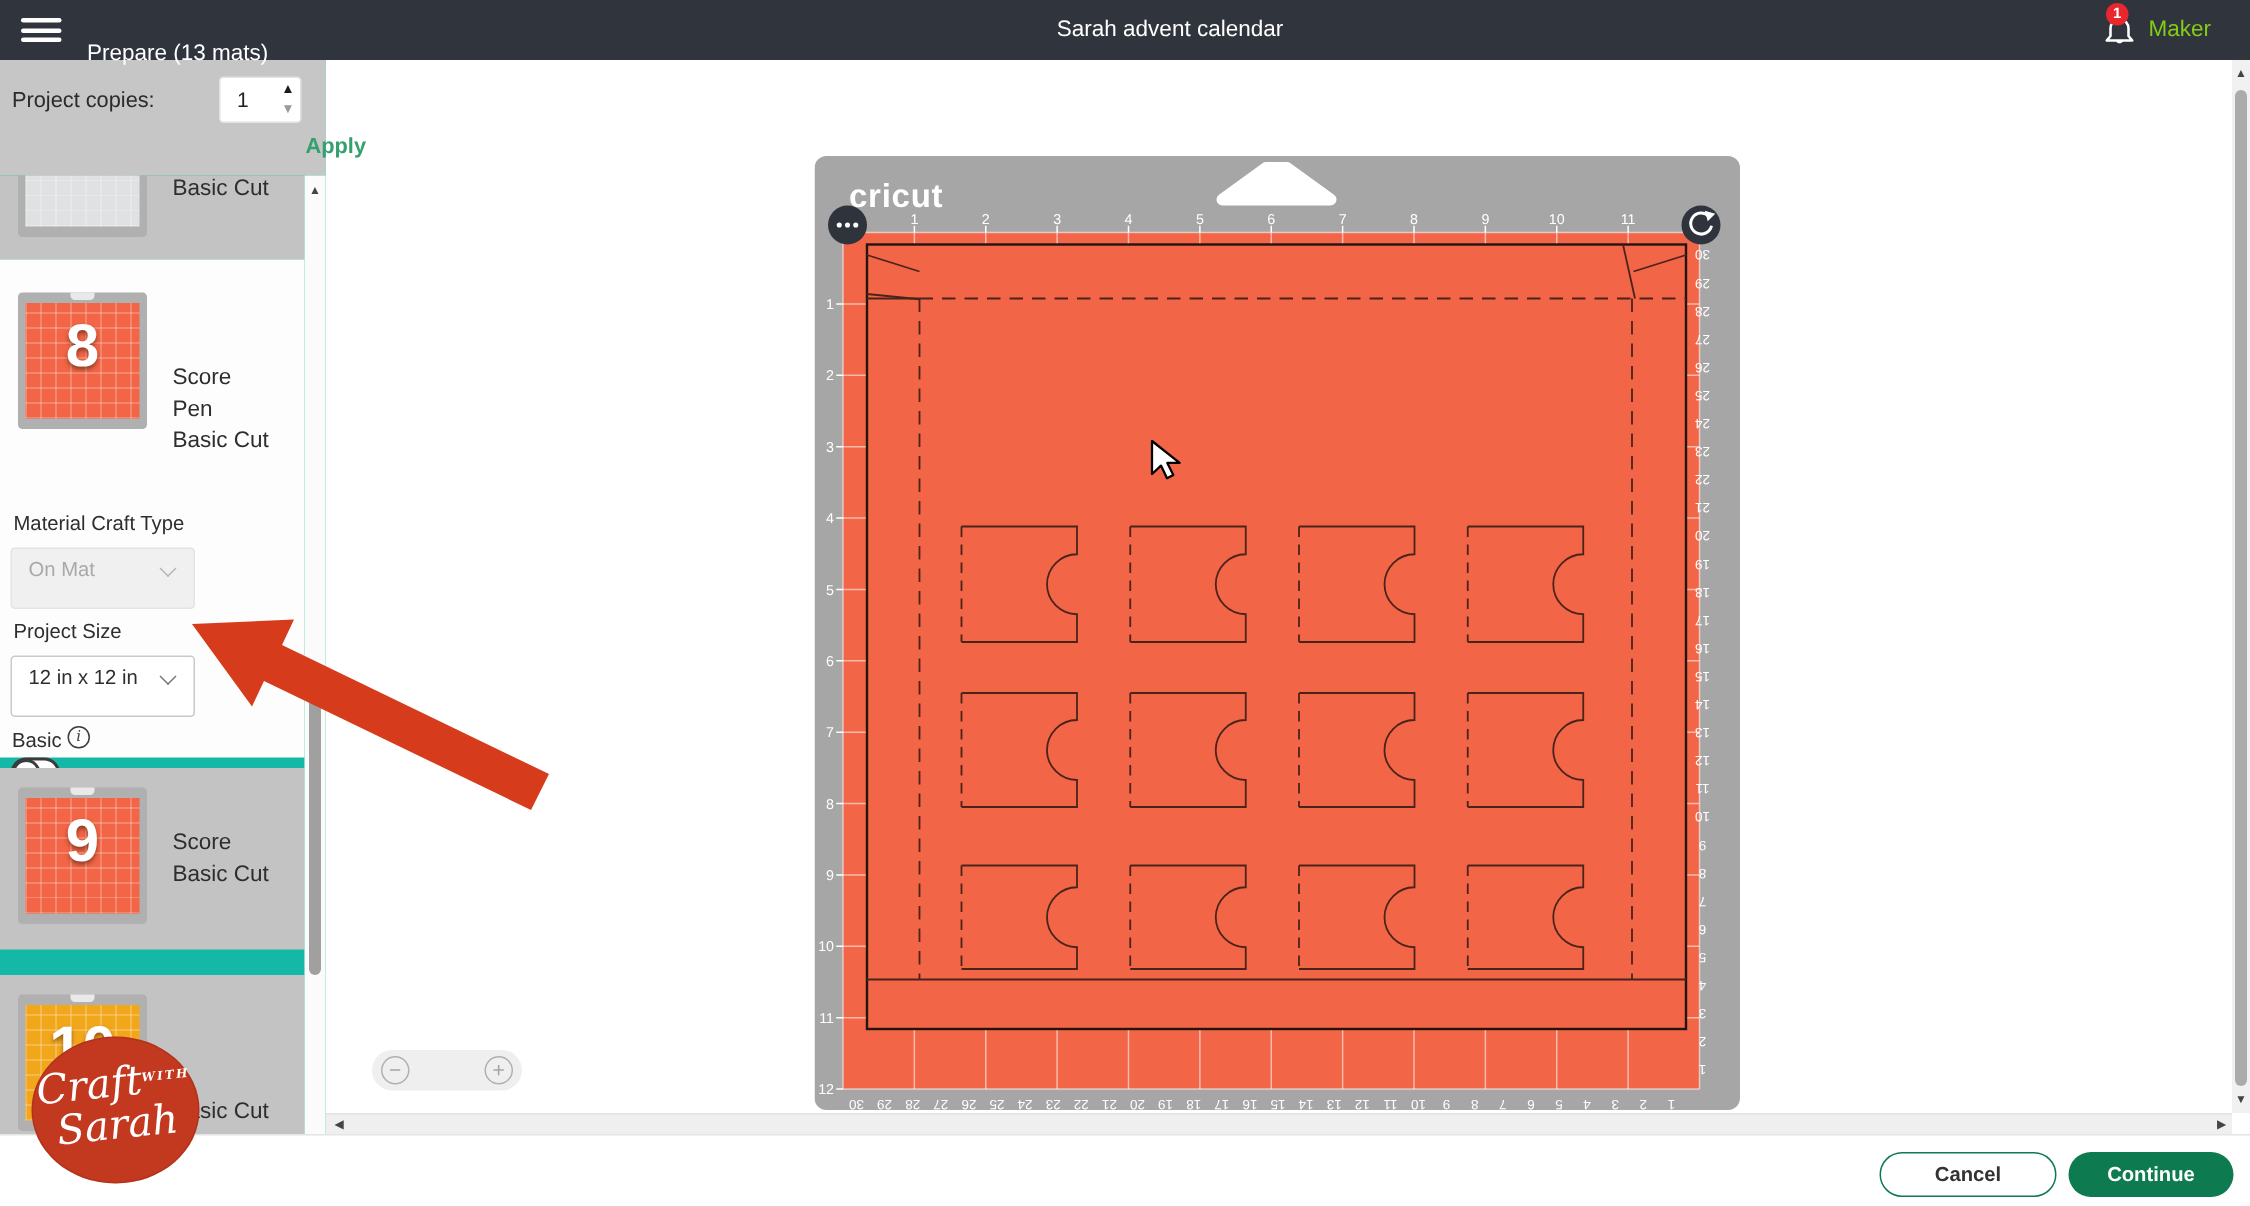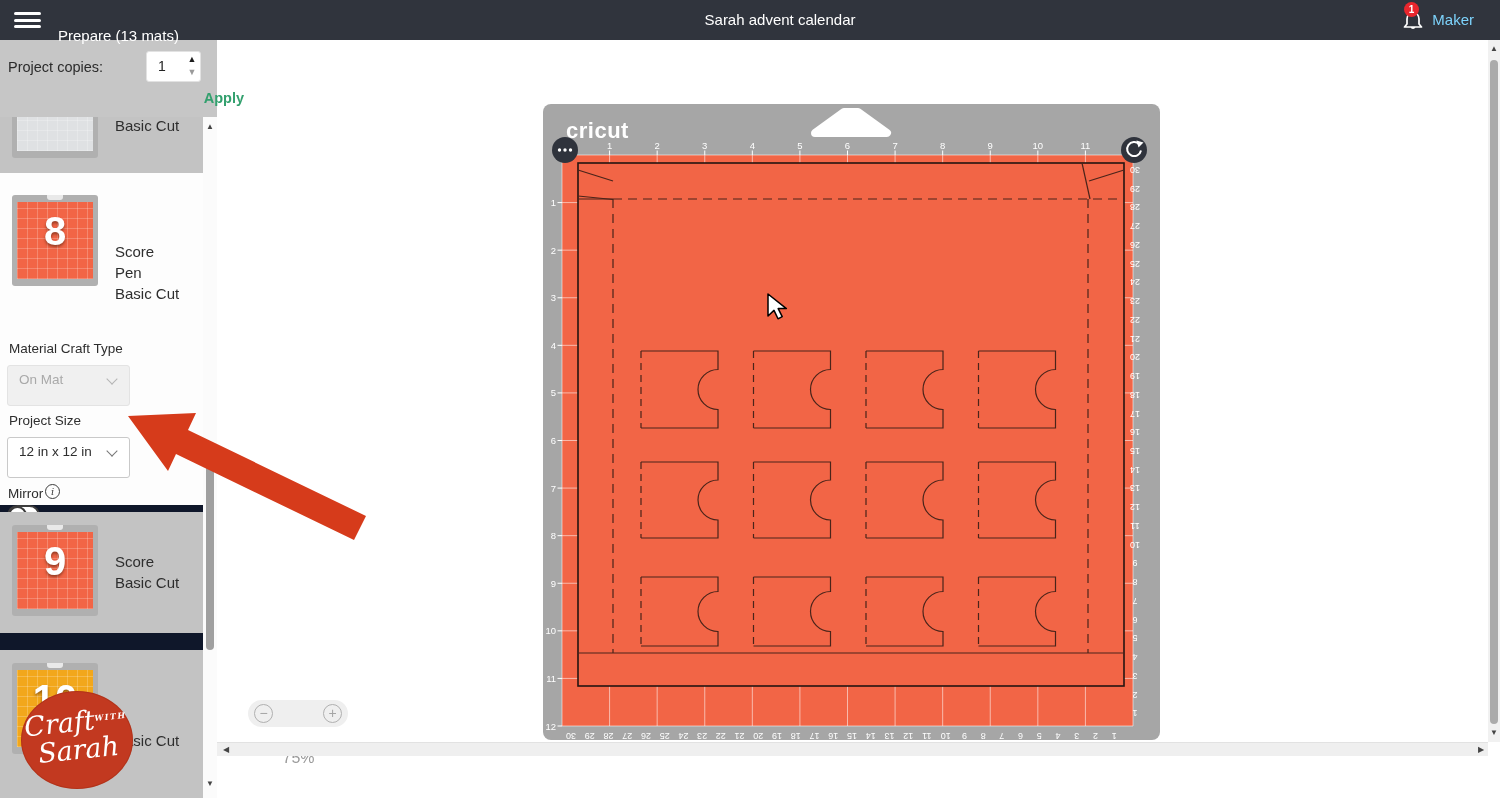--- a/index.html
+++ b/index.html
@@ -6,26 +6,26 @@
   html,body { width:1500px; height:804px; overflow:hidden; font-family:"Liberation Sans", sans-serif; background:#fff; }
   .abs { position:absolute; }
   #stage { position:relative; width:1500px; height:804px; background:#fff; }
 
   
   #topbar { left:0; top:0; width:1500px; height:40px; background:#30343d; z-index:30; }
   #hamburger { left:14px; top:12px; width:27px; height:16px; cursor:pointer; }
   #hamburger span { display:block; height:3px; background:#fff; border-radius:2px; margin-bottom:3.5px; }
   #prepare-label { left:58px; top:16px; height:40px; line-height:40px; color:#fff; font-size:15px; }
   #project-title { left:0; top:0; width:1560px; height:40px; line-height:40px; color:#fff; font-size:15px; text-align:center; }
-  #machine-name { right:26px; top:0; height:40px; line-height:40px; color:#7dd3fc; font-size:15px; }
+  #machine-name { right:26px; top:0; height:40px; line-height:40px; color:#84cc16; font-size:15px; }
   #bell { left:1401px; top:9px; width:24px; height:26px; }
   #notif-badge { left:1404px; top:2px; width:15px; height:15px; border-radius:50%; background:#e8262d; color:#fff; font-size:10px; text-align:center; line-height:15px; font-weight:bold; z-index:2; }
 
   
-  #sidebar { left:0; top:40px; width:217px; height:718px; background:#0f172a; z-index:20; }
+  #sidebar { left:0; top:40px; width:217px; height:718px; background:#14b8a6; z-index:20; }
   #copies-header { left:0; top:0; width:217px; height:77px; background:#c6c6c6; }
   #copies-label { left:8px; top:19px; font-size:14.5px; color:#2b2b2b; }
   #copies-input { left:146px; top:11px; width:55px; height:31px; background:#fff; border-radius:3px; border:1px solid #e2e2e2; }
   #copies-value { left:158px; top:11px; width:20px; height:31px; line-height:31px; font-size:14px; color:#222; }
   .spin { left:186px; width:12px; height:12px; font-size:9px; text-align:center; line-height:12px; cursor:pointer; }
   #spin-up { top:13px; color:#1c1c1c; }
   #spin-down { top:26px; color:#9a9a9a; }
   #apply-link { left:0; top:50px; width:201px; text-align:right; font-size:14.5px; color:#33a06e; font-weight:bold; cursor:pointer;margin-left:43px; }
 
   .gray-item { left:0; width:203px; background:#c3c3c3; overflow:hidden; }
@@ -150,21 +150,21 @@
         <span class="chevron dis"></span>
       </div>
 
       <div class="field-label" style="top:240px;">Project Size</div>
       <div class="dropdown dd-enabled" style="top:264px;">
         <span>12 in x 12 in</span>
         <span class="chevron"></span>
       </div>
 
       <div id="mirror-row" class="abs">
-        <span id="mirror-label">Mirror</span>
+        <span id="mirror-label">Basic</span>
         <span id="info-icon">i</span>
       </div>
       <div id="mirror-toggle">
           <div id="toggle-knob"></div>
         </div>
     </div>
 
     <div id="item-9" class="abs gray-item">
       <div class="mat-thumb" style="top:13px;">
         <div class="mat-notch"></div>
@@ -407,20 +407,24 @@
   <div id="v-scroll" class="abs">
     <div class="scroll-arrow" style="top:4px; left:-1px;">▲</div>
     <div id="v-thumb"></div>
     <div class="scroll-arrow" style="top:688px; left:-1px;">▼</div>
   </div>
   <div id="h-scroll" class="abs">
     <div class="scroll-arrow" style="left:2px; top:2px;">◀</div>
     <div class="scroll-arrow" style="left:1257px; top:2px;">▶</div>
   </div>
 
+  <div id="footer" class="abs">
+    <div id="cancel-btn" class="abs">Cancel</div>
+    <div id="continue-btn" class="abs">Continue</div>
+  </div>
 
   <svg id="arrow-overlay" class="abs" viewBox="0 0 1500 804">
     <polygon points="128,416 196,413 188,430 366,516 354,540 176,454 168,471" fill="#d63b1b"></polygon>
   </svg>
 
   <svg id="cursor" class="abs" width="24" height="28" viewBox="0 0 24 28">
     <path d="M2,1 L2,23 L8,17.4 L12,25.8 L16.2,23.7 L12.2,15.6 L20.4,15.6 Z" fill="#fff" stroke="#000" stroke-width="1.5" stroke-linejoin="round"></path>
   </svg>
 
   <div id="logo" class="abs">

